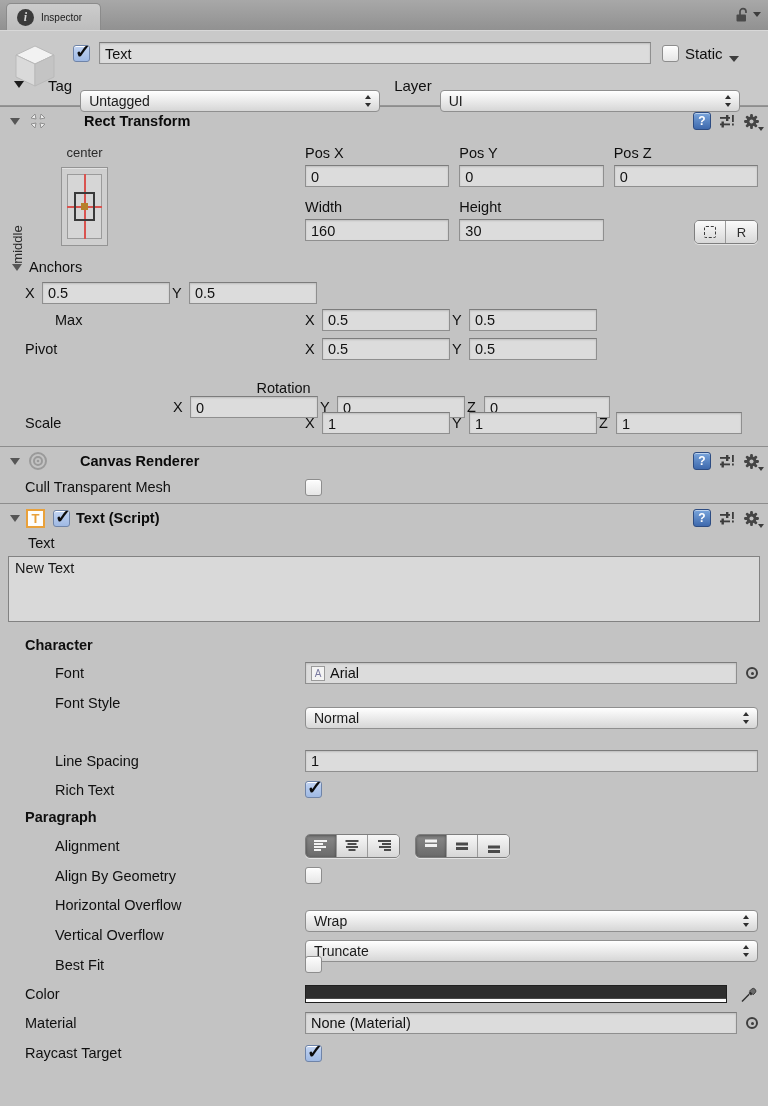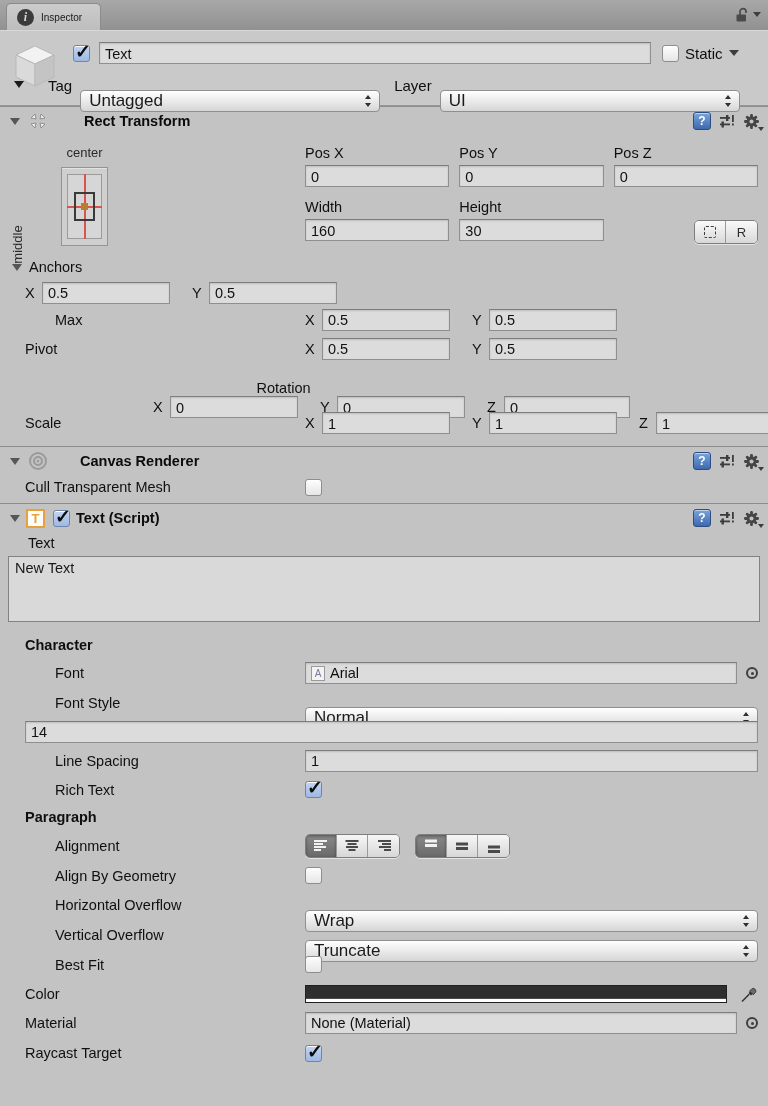--- a/index.html
+++ b/index.html
@@ -18,34 +18,34 @@
   .info-icon::after { content:"i"; }
   .lock-area { position:absolute; right:7px; top:7px; display:flex; align-items:center; gap:4px; }
   .caret-sm { width:0; height:0; border-left:4px solid transparent; border-right:4px solid transparent; border-top:5px solid #3d3d3d; }
 
   
   .go-header { background:#c9c9c9; border-top:1px solid #d8d8d8; border-bottom:1px solid #969696; height:76px; position:relative; padding-top:9px; }
   .cube-icon { position:absolute; left:12px; top:13px; width:46px; height:48px; }
   .go-row1 { display:flex; align-items:center; margin-left:73px; height:26px; }
   .go-row2 { display:flex; align-items:center; margin-left:48px; height:23px; margin-top:8px; }
   .name-input { width:552px; margin-left:9px; }
-  .static-wrap { display:flex; align-items:center; gap:6px; margin-left:11px; }
+  .static-wrap { display:flex; align-items:flex-end; gap:6px; margin-left:11px; }
   .go-label { font-size:15px; margin-right:8px; }
   .tag-popup { width:300px; }
   .layer-popup { width:300px; margin-right:10px; }
   .lbl-layer { margin-left:14px; }
 
   
   .cb { width:17px; height:17px; border:1px solid #8d8d8d; border-radius:3px; background:linear-gradient(#fdfdfd,#e6e6e6); position:relative; flex:none; display:inline-block; box-shadow:inset 0 1px 0 #fff; }
   .cb.checked { background:linear-gradient(#c2d4f2,#9fb9e3); border-color:#6f84a8; }
   .cb.checked::after { content:"\2713"; position:absolute; left:1px; top:-6px; font-size:19px; font-weight:bold; color:#0c0c0c; }
 
   .tf { height:22px; background:#dcdcdc; border:1px solid #8f8f8f; border-top-color:#7c7c7c; padding:1px 5px 0 5px; font-family:"Liberation Sans",sans-serif; font-size:14.5px; color:#111; box-shadow:inset 0 1px 2px rgba(0,0,0,.14); outline:none; }
 
-  .popup { height:22px; border:1px solid #8f8f8f; border-radius:4px; background:linear-gradient(#ffffff,#d6d6d6); display:flex; align-items:flex-start; padding:0 22px 0 8px; position:relative; font-size:17px; color:#1a1a1a; box-shadow:inset 0 1px 0 #fff;margin-top:31px; }
+  .popup { height:22px; border:1px solid #8f8f8f; border-radius:4px; background:linear-gradient(#ffffff,#d6d6d6); display:flex; align-items:center; padding:0 22px 0 8px; position:relative; font-size:14px; color:#1a1a1a; box-shadow:inset 0 1px 0 #fff;margin-top:31px; }
   .updown { position:absolute; right:7px; top:50%; margin-top:-6px; width:8px; height:12px; }
   .updown::before, .updown::after { content:""; position:absolute; left:50%; transform:translateX(-50%); border-left:3.5px solid transparent; border-right:3.5px solid transparent; }
   .updown::before { top:0; border-bottom:4.5px solid #2e2e2e; }
   .updown::after { bottom:0; border-top:4.5px solid #2e2e2e; }
 
   .foldout { width:0; height:0; border-left:5.5px solid transparent; border-right:5.5px solid transparent; border-top:7px solid #565656; flex:none; }
 
   
   .comp-header { height:29px; display:flex; align-items:center; border-top:1px solid #8d8d8d; padding:0 8px 0 10px; background:#c3c3c3; }
   .comp-title { font-weight:bold; font-size:14.5px; color:#0b0b0b; }
@@ -73,21 +73,21 @@
   .rrow.flds { height:24px; }
   .rrow.flds .tf { width:100%; }
   .mt6 { margin-top:6px; } .mt4 { margin-top:4px; } .mt16 { margin-top:16px;flex-direction:column; }
   .btn-cell { display:flex; justify-content:flex-end; align-items:center; }
   .btn-group { display:inline-flex; border:1px solid #7e7e7e; border-radius:5px; overflow:hidden; box-shadow:0 1px 0 rgba(255,255,255,.55); height:24px; }
   .gbtn { width:31px; display:flex; align-items:center; justify-content:center; background:linear-gradient(#fafafa,#d8d8d8); border-right:1px solid #999; font-size:13px; color:#2e2e2e; }
   .gbtn:last-child { border-right:none; }
   .blueprint-glyph { width:12px; height:12px; border:1.6px dashed #3c3c3c; border-radius:2px; }
 
   .axis { width:17px; flex:none; font-size:14.5px; }
-  .ain { width:128px; flex:none; margin-right:22px; }
+  .ain { width:128px; flex:none; margin-right:2px; }
   .ain-z { width:126px; margin-right:0; }
   .xyrow { height:27px; }
   .anchors-row { display:flex; align-items:center; padding-left:12px; height:24px; gap:7px; margin-top:10px; font-size:14.5px; }
 
   
   .anchor-zone { position:absolute; left:0; top:0; width:300px; height:250px; }
   .anchor-caption { position:absolute; left:61px; top:4px; width:47px; text-align:center; font-size:13px; color:#2a2a2a; }
   .anchor-side { position:absolute; left:-13px; top:96px; width:60px; text-align:center; font-size:13px; color:#2a2a2a; transform:rotate(-90deg); }
   .anchor-box { position:absolute; left:61px; top:26px; width:47px; height:79px; background:#cfcfcf; border:1px solid #949494; box-shadow:inset 0 1px 0 #e2e2e2; }
   .anchor-inner { position:absolute; left:5px; top:6px; right:5px; bottom:6px; background:#d6d6d6; border:1px solid #9b9b9b; }
@@ -401,23 +401,20 @@
   <span class="plabel ind">Font Style</span>
   <span class="pfield">
     <span class="popup wfull">
       <span>Normal</span>
       <span class="updown"></span>
     </span>
   </span>
 </div>
 
 <div class="prow" style="height:29px">
-  <span class="pfield">
-      <input class="tf wfull" readonly="" value="14" style="">
-    </span>
 </div>
 
 <div class="prow" style="height:29px">
   <span class="plabel ind">Line Spacing</span>
   <span class="pfield">
       <input class="tf wfull" readonly="" value="1" style="">
     </span>
 </div>
 
 <div class="prow" style="height:29px">

